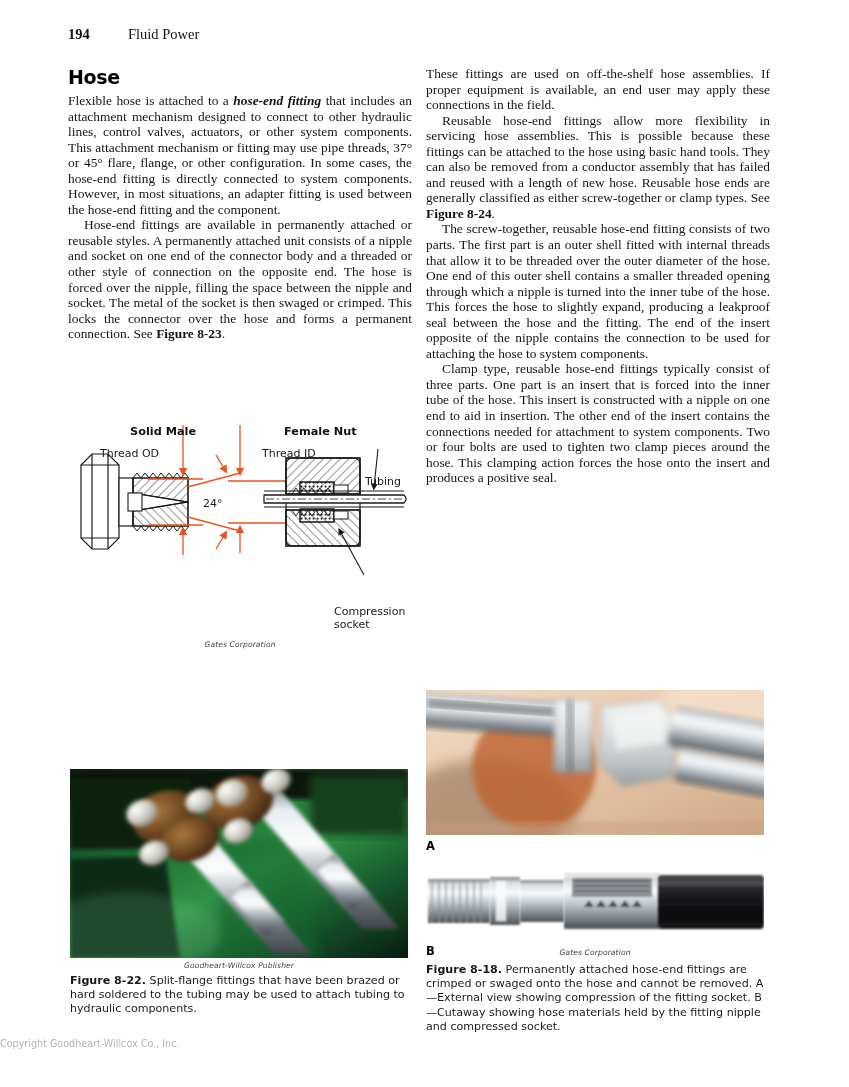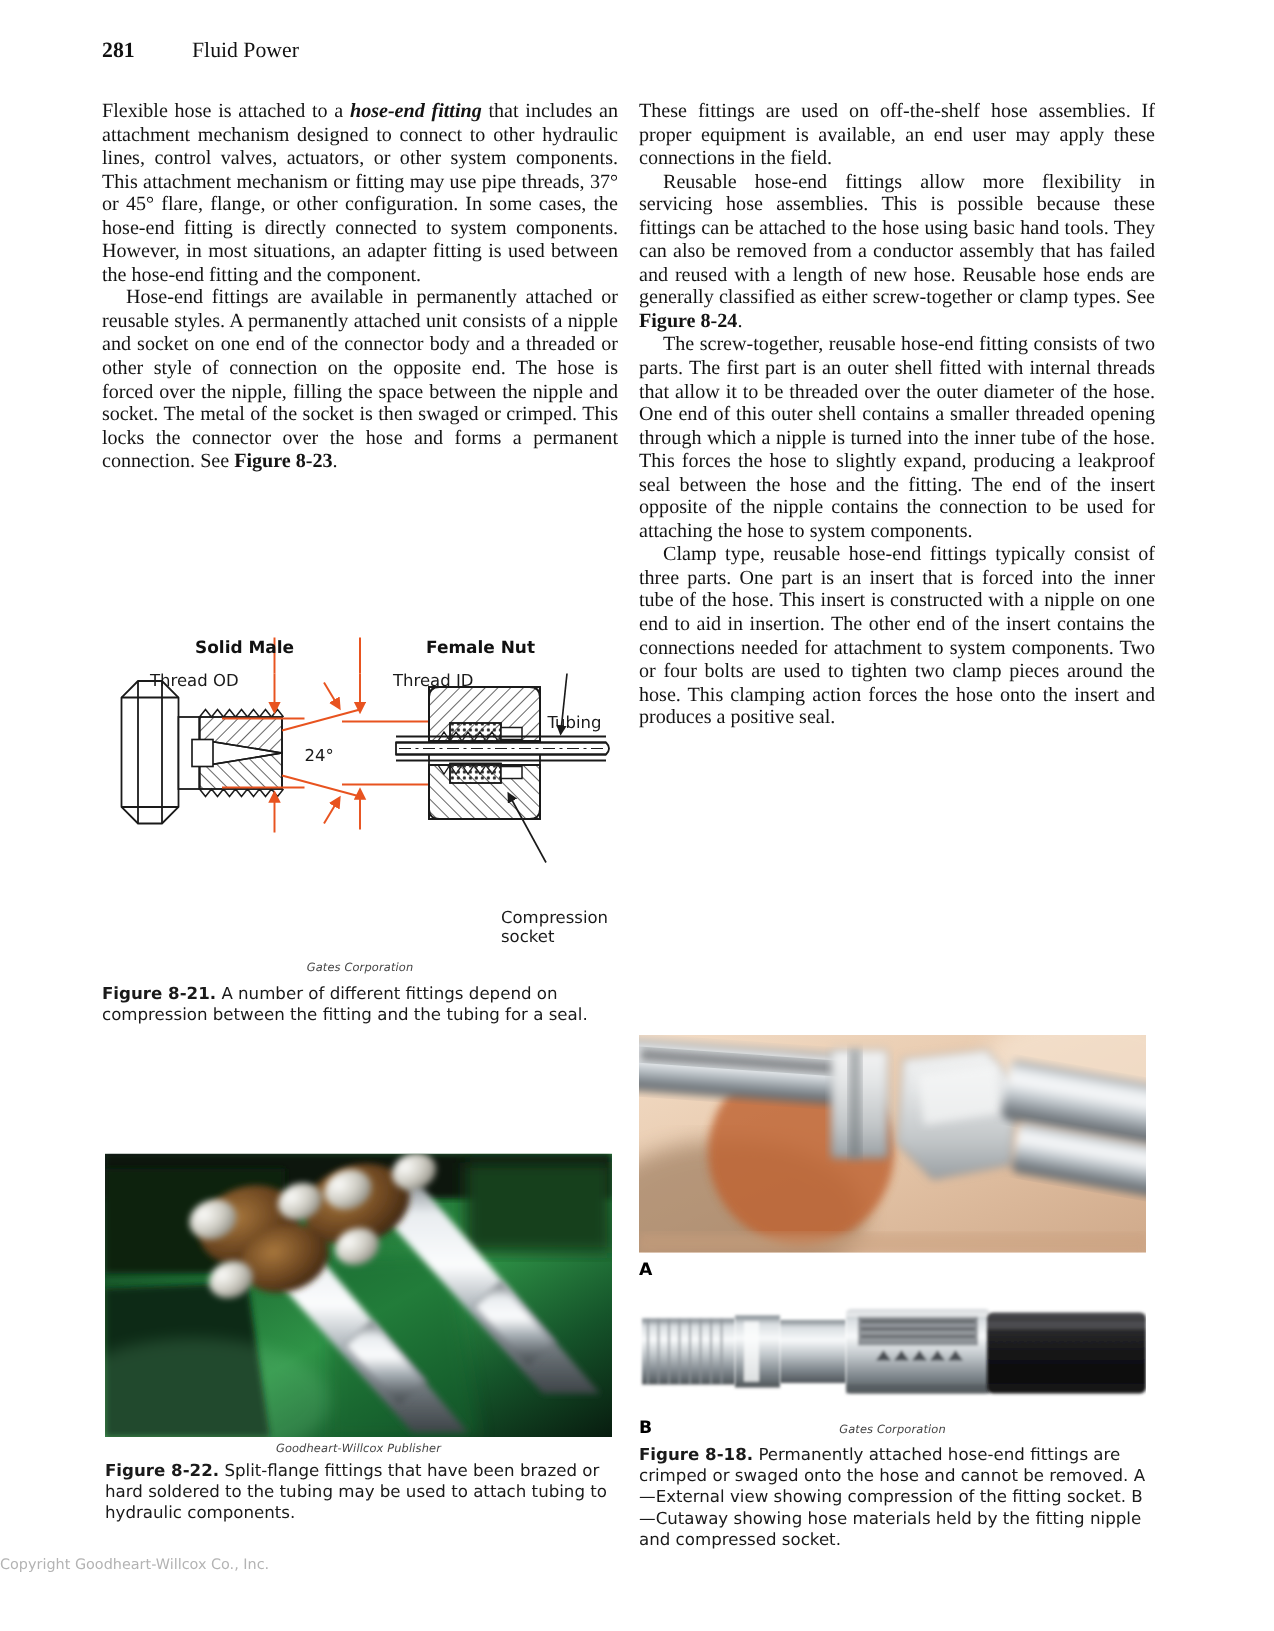--- a/index.html
+++ b/index.html
@@ -134,24 +134,25 @@
     text-align: left;
     font-family: "DejaVu Sans", sans-serif;
     font-size: 9.6px;
     color: #b3b3b3;
   }
 </style>
 </head>
 <body>
 
 <div id="running-head">
-  <span class="folio">281</span><span class="booktitle">Fluid Power</span>
+  <span class="folio">194</span><span class="booktitle">Fluid Power</span>
 </div>
 
 <div class="column" id="col-left">
+  <h1 class="section-head">Hose</h1>
   <p class="body">Flexible hose is attached to a <i class="bi">hose-end fitting</i> that includes an attachment mechanism designed to con­nect to other hydraulic lines, control valves, actuators, or other system components. This attachment mecha­nism or fitting may use pipe threads, 37° or 45° flare, flange, or other configuration. In some cases, the hose-end fitting is directly connected to system components. However, in most situations, an adapter fitting is used between the hose-end fitting and the component.</p>
   <p class="body">Hose-end fittings are available in permanently attached or reusable styles. A permanently attached unit consists of a nipple and socket on one end of the connector body and a threaded or other style of connection on the opposite end. The hose is forced over the nipple, filling the space between the nipple and socket. The metal of the socket is then swaged or crimped. This locks the connector over the hose and forms a permanent connection. See <b>Figure 8-23</b>.</p>
 </div>
 
 <div class="column" id="col-right">
   <p class="body">These fittings are used on off-the-shelf hose assem­blies. If proper equipment is available, an end user may apply these connections in the field.</p>
   <p class="body">Reusable hose-end fittings allow more flexibility in servicing hose assemblies. This is possible because these fittings can be attached to the hose using basic hand tools. They can also be removed from a conduc­tor assembly that has failed and reused with a length of new hose. Reusable hose ends are generally clas­sified as either screw-together or clamp types. See <b>Figure 8-24</b>.</p>
   <p class="body">The screw-together, reusable hose-end fitting con­sists of two parts. The first part is an outer shell fitted with internal threads that allow it to be threaded over the outer diameter of the hose. One end of this outer shell contains a smaller threaded opening through which a nipple is turned into the inner tube of the hose. This forces the hose to slightly expand, producing a leakproof seal between the hose and the fitting. The end of the insert opposite of the nipple contains the connection to be used for attaching the hose to system components.</p>
   <p class="body">Clamp type, reusable hose-end fittings typically consist of three parts. One part is an insert that is forced into the inner tube of the hose. This insert is con­structed with a nipple on one end to aid in insertion. The other end of the insert contains the connections needed for attachment to system components. Two or four bolts are used to tighten two clamp pieces around the hose. This clamping action forces the hose onto the insert and produces a positive seal.</p>
 </div>
@@ -282,24 +283,20 @@
   <div style="position:absolute; left:32px; top:22px; font-family:'DejaVu Sans',sans-serif; font-size:11px; color:#1a1a1a;">Thread OD</div>
   <div style="position:absolute; left:194px; top:22px; font-family:'DejaVu Sans',sans-serif; font-size:11px; color:#1a1a1a;">Thread ID</div>
   <div style="position:absolute; left:297px; top:50px; font-family:'DejaVu Sans',sans-serif; font-size:11px; color:#1a1a1a;">Tubing</div>
   <div style="position:absolute; left:266px; top:180px; font-family:'DejaVu Sans',sans-serif; font-size:11px; color:#1a1a1a; line-height:13px;">
     <div>Compression</div>
     <div>socket</div>
   </div>
 
   <div class="credit" style="position:absolute; left:0; top:215px; width:344px;">Gates Corporation</div>
 
-  <div class="caption" style="position:absolute; left:0; top:231px; width:344px;">
-    <b>Figure 8-21.</b>
-    <span>A number of different fittings depend on compression between the fitting and the tubing for a seal.</span>
-  </div>
 </div>
 
 <div class="figure" id="fig-8-22" style="left:70px; top:769px; width:338px;">
   <div class="photo" id="photo-8-22">
     <svg width="338" height="189" viewBox="0 0 338 189" style="position:absolute;left:0;top:0;">
       <defs>
         <linearGradient id="chrome" x1="0" y1="0" x2="0" y2="1">
           <stop offset="0%" stop-color="#6d7479"></stop>
           <stop offset="18%" stop-color="#e9edf0"></stop>
           <stop offset="42%" stop-color="#fbfcfd"></stop>

